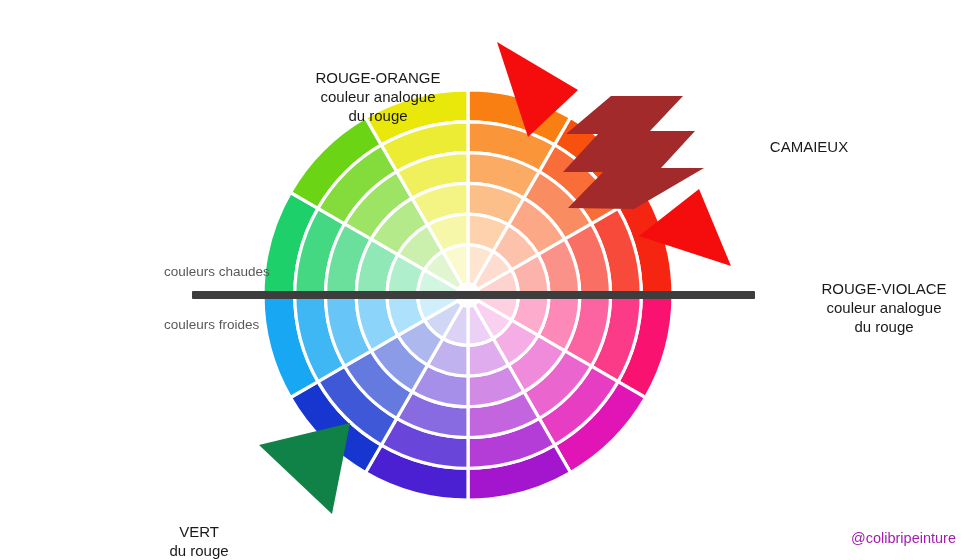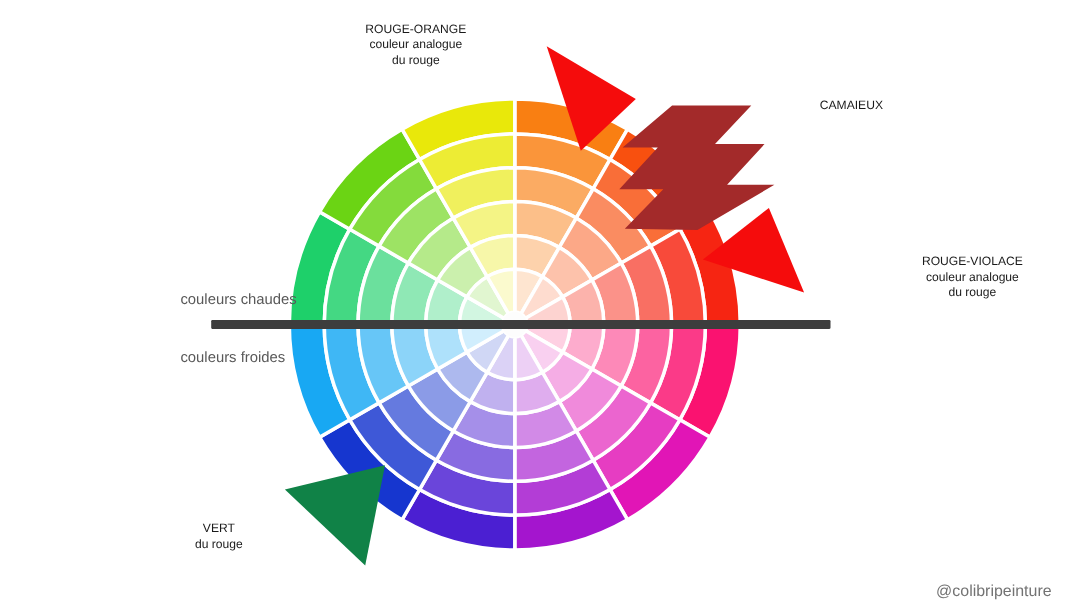--- a/index.html
+++ b/index.html
@@ -8,23 +8,24 @@
     background:#ffffff;
     font-family:"Liberation Sans", sans-serif;
     position:relative;
     overflow:hidden;
   }
   #stage{position:absolute;inset:0;}
   .lbl{
     position:absolute;
     text-align:center;
     color:#1a1a1a;
-    font-size:11px;
+    font-size:15px;
     line-height:1.28;
     white-space:nowrap;
+    margin-top:48px;
   }
   .lbl .ttl{display:block;}
   .lbl .sub{display:block;}
   .temp-lbl{
     position:absolute;
     color:#595959;
     font-size:13.5px;
     white-space:nowrap;
     margin-left:25px;
   }
@@ -129,21 +130,21 @@
 
   <div class="temp-lbl" id="warm-label" style="left:139px;top:264px;">couleurs chaudes</div>
   <div class="temp-lbl" id="cool-label" style="left:139px;top:317px;">couleurs froides</div>
 
   <div class="lbl" id="lbl-rouge-orange" style="left:278px;top:20px;width:200px;">
     <span class="ttl">ROUGE-ORANGE</span>
     <span class="sub">couleur analogue</span>
     <span class="sub">du rouge</span>
   </div>
 
-  <div class="lbl" id="lbl-camaieux" style="left:668px;top:89px;width:212px;">
+  <div class="lbl" id="lbl-camaieux" style="left:703px;top:89px;width:212px;">
     <span class="ttl">CAMAIEUX</span>
   </div>
 
   <div class="lbl" id="lbl-rouge-violace" style="left:764px;top:231px;width:240px;">
     <span class="ttl">ROUGE-VIOLACE</span>
     <span class="sub">couleur analogue</span>
     <span class="sub">du rouge</span>
   </div>
 
   <div class="lbl" id="lbl-vert" style="left:84px;top:474px;width:230px;">
@@ -151,15 +152,15 @@
     <span class="sub">du rouge</span>
   </div>
 
   <svg id="arrow-svg" width="980" height="560" aria-hidden="true">
     <polygon id="arrow-rouge-orange" points="497,42 578,90 528,137" fill="#F50C0C"></polygon>
     <polygon id="arrow-camaieux" points="611,96 683,96 650,131 695,131 661,168 704,168 634,209 568,208 603,172 563,172 598,134 566,134" fill="#A32A2A"></polygon>
     <polygon id="arrow-rouge-violace" points="699,189 731,266 639,236" fill="#F50C0C"></polygon>
     <polygon id="arrow-vert" points="259,445 350,423 332,514" fill="#108247"></polygon>
   </svg>
 
-  <div id="watermark" style="color: #737373; margin-top: 28px;">@colibripeinture</div>
+  <div id="watermark" style="color: #a21caf; margin-top: 28px;">@colibripeinture</div>
 
 </div>
 
 </body></html>

